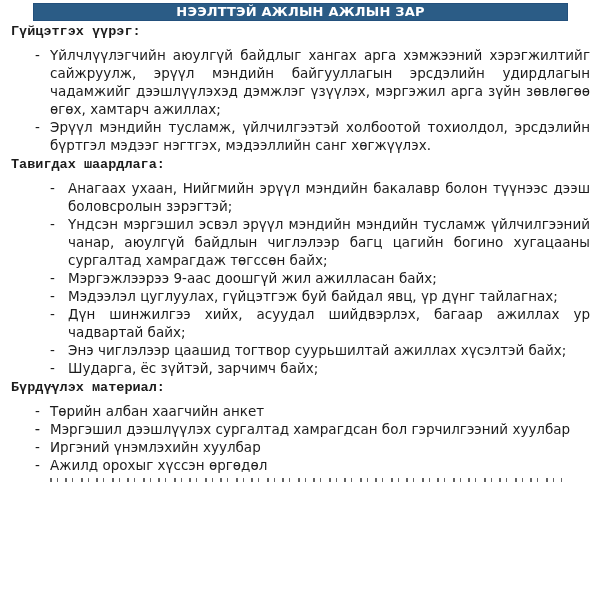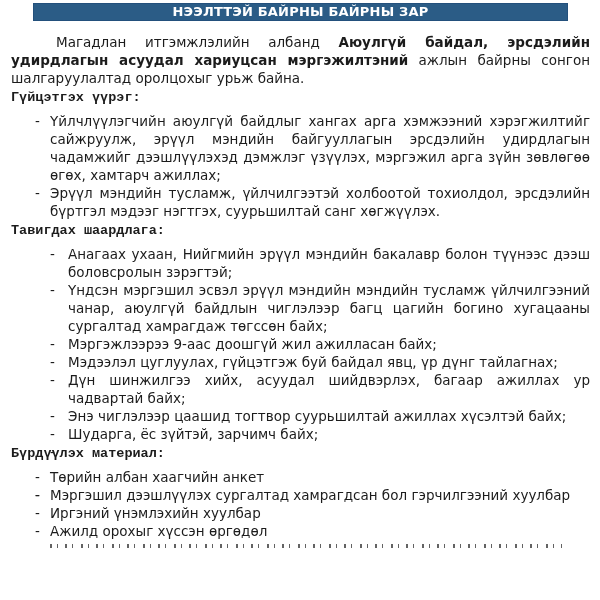--- a/index.html
+++ b/index.html
@@ -65,29 +65,28 @@
       #3c3c3c 15px 17px, transparent 17px 22px,
       #3c3c3c 22px 23px, transparent 23px 31px);
   }
 </style>
 </head>
 <body>
 
 <div class="page">
 
   <div class="title-bar">
-    <span>НЭЭЛТТЭЙ БАЙРНЫ БАЙРНЫ ЗАР</span>
+    <span>НЭЭЛТТЭЙ АЖЛЫН АЖЛЫН ЗАР</span>
   </div>
 
-  <p class="intro"><span>Магадлан итгэмжлэлийн албанд </span><span class="b">Аюулгүй байдал, эрсдэлийн удирдлагын асуудал хариуцсан мэргэжилтэний</span><span> ажлын байрны сонгон шалгаруулалтад оролцохыг урьж байна.</span></p>
 
   <div class="heading">Гүйцэтгэх үүрэг:</div>
   <ul class="list level-a">
     <li><span class="dash">-</span><span>Үйлчлүүлэгчийн аюулгүй байдлыг хангах арга хэмжээний хэрэгжилтийг сайжруулж, эрүүл мэндийн байгууллагын эрсдэлийн удирдлагын чадамжийг дээшлүүлэхэд дэмжлэг үзүүлэх, мэргэжил арга зүйн зөвлөгөө өгөх, хамтарч ажиллах;</span></li>
-    <li><span class="dash">-</span><span>Эрүүл мэндийн тусламж, үйлчилгээтэй холбоотой тохиолдол, эрсдэлийн бүртгэл мэдээг нэгтгэх, суурьшилтай санг хөгжүүлэх.</span></li>
+    <li><span class="dash">-</span><span>Эрүүл мэндийн тусламж, үйлчилгээтэй холбоотой тохиолдол, эрсдэлийн бүртгэл мэдээг нэгтгэх, мэдээллийн санг хөгжүүлэх.</span></li>
   </ul>
 
   <div class="heading">Тавигдах шаардлага:</div>
   <ul class="list level-b">
     <li><span class="dash">-</span><span>Анагаах ухаан, Нийгмийн эрүүл мэндийн бакалавр болон түүнээс дээш боловсролын зэрэгтэй;</span></li>
     <li><span class="dash">-</span><span>Үндсэн мэргэшил эсвэл эрүүл мэндийн мэндийн тусламж үйлчилгээний чанар, аюулгүй байдлын чиглэлээр багц цагийн богино хугацааны сургалтад хамрагдаж төгссөн байх;</span></li>
     <li><span class="dash">-</span><span>Мэргэжлээрээ 9-аас доошгүй жил ажилласан байх;</span></li>
     <li><span class="dash">-</span><span>Мэдээлэл цуглуулах, гүйцэтгэж буй байдал явц, үр дүнг тайлагнах;</span></li>
     <li><span class="dash">-</span><span>Дүн шинжилгээ хийх, асуудал шийдвэрлэх, багаар ажиллах ур чадвартай байх;</span></li>
     <li><span class="dash">-</span><span>Энэ чиглэлээр цаашид тогтвор суурьшилтай ажиллах хүсэлтэй байх;</span></li>

